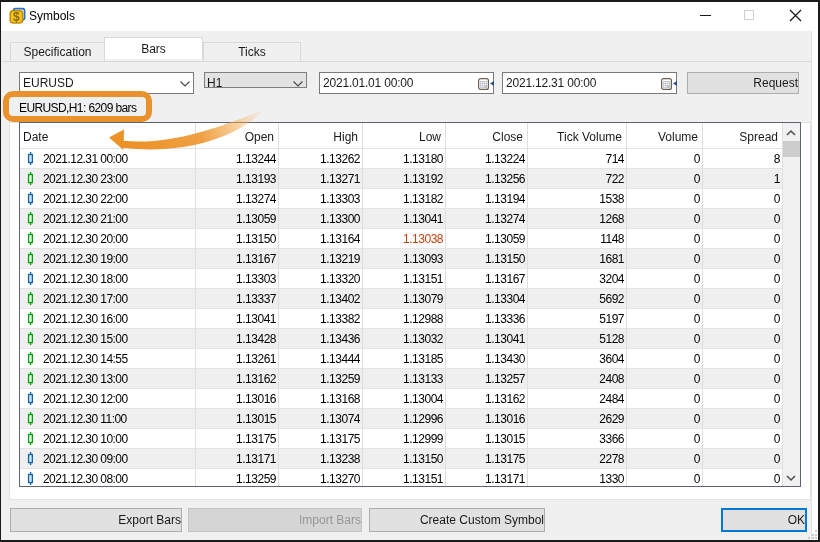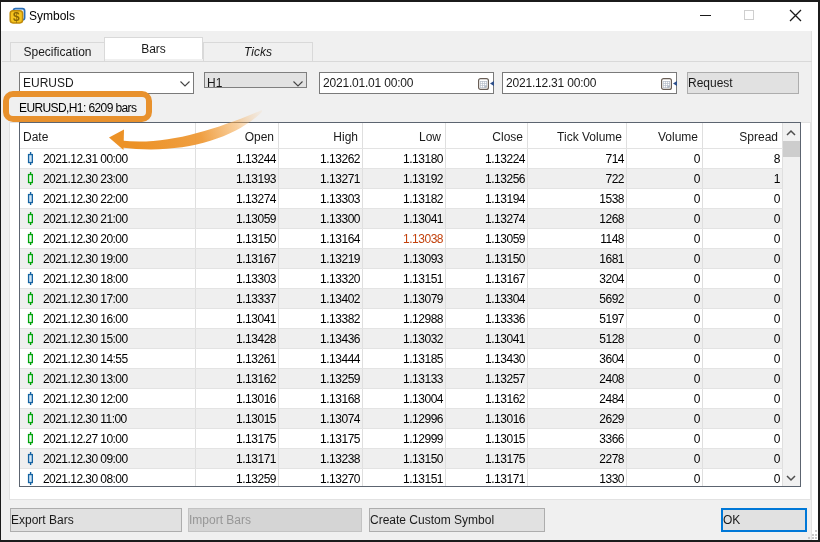--- a/index.html
+++ b/index.html
@@ -1,40 +1,40 @@
 <!DOCTYPE html>
 <html><head><meta charset="utf-8"><style>
 *{margin:0;padding:0;box-sizing:border-box;}
 html,body{width:820px;height:542px;overflow:hidden;}
 body{font-family:"Liberation Sans",sans-serif;font-size:12px;color:#1a1a1a;background:#1b1b1b;}
 .abs{position:absolute;}
 #win{position:absolute;left:1px;top:2px;width:817px;height:538px;background:#f0f0f0;overflow:hidden;}
 #title{position:absolute;left:0;top:0;width:817px;height:29px;background:#fff;}
-.btn{position:absolute;background:#e1e1e1;border:1px solid #adadad;text-align:left;line-height:22px;}
+.btn{position:absolute;background:#e1e1e1;border:1px solid #adadad;text-align:right;line-height:22px;}
 .tab{position:absolute;background:#f0f0f0;border:1px solid #d9d9d9;border-bottom:none;text-align:center;}
 .cell{position:absolute;white-space:nowrap;}
 .num{text-align:right;}
 </style></head><body>
 <div id="win">
  <div id="title"></div>
 
 <svg class="abs" style="left:8px;top:5px" width="20" height="18" viewBox="0 0 20 18">
 <rect x="4.4" y="1.6" width="11.2" height="11.4" rx="2.2" fill="#eaf3fb" stroke="#2a6fb8" stroke-width="1.7"></rect>
 <rect x="1.2" y="3.7" width="12.4" height="12.2" rx="2.8" fill="#f5c41f" stroke="#c08b0b" stroke-width="1.5"></rect>
 <text x="7.4" y="13.7" font-size="12" font-weight="bold" fill="#8a6505" text-anchor="middle" font-family="Liberation Sans,sans-serif">$</text>
 </svg>
 <div class="abs" style="left:28px;top:7px;font-size:12px;color:#000;">Symbols</div>
 <div class="abs" style="left:699px;top:13px;width:11px;height:1.4px;background:#1a1a1a;"></div>
 <div class="abs" style="left:743px;top:8px;width:10px;height:10px;border:1px solid #cfcfcf;"></div>
 <svg class="abs" style="left:788px;top:7px" width="13" height="13" viewBox="0 0 13 13">
 <path d="M1,1 L12,12 M12,1 L1,12" stroke="#1a1a1a" stroke-width="1.3"></path>
     </svg>
 <div class="abs" style="left:810px;top:29px;width:7px;height:509px;background:#fff;border-left:1px solid #e2e2e2;"></div>
 <div class="tab" style="left:9px;top:40px;width:95px;height:19px;line-height:18px;">Specification</div>
-<div class="tab" style="left:202px;top:40px;width:110px;height:19px;line-height:18px;font-style:italic;">Ticks</div>
+<div class="tab" style="left:202px;top:40px;width:98px;height:19px;line-height:18px;">Ticks</div>
 <div class="abs" style="left:1px;top:59px;width:810px;height:1px;background:#d9d9d9;"></div>
 <div class="tab" style="left:103px;top:35px;width:99px;height:22px;line-height:22px;background:#fff;z-index:2;">Bars</div>
 <div class="abs" style="left:18px;top:70px;width:175px;height:22px;background:#fff;border:1px solid #7a7a7a;">
 <span style="position:absolute;left:3px;top:3px;">EURUSD</span>
 <svg style="position:absolute;right:3px;top:8px" width="10" height="6" viewBox="0 0 10 6">
         <path d="M0.5,0.5 L5,5 L9.5,0.5" fill="none" stroke="#444" stroke-width="1.1"></path>
       </svg>
     </div>
 <div class="abs" style="left:203px;top:70px;width:103px;height:16px;background:#e2e2e2;border:1px solid #7f7f7f;">
 <span style="position:absolute;left:2px;top:3px;">H1</span>
@@ -272,21 +272,21 @@
 <div class="cell num" style="right:357px;top:289px;color:#000;letter-spacing:-0.5px;">1.12996</div>
 <div class="cell num" style="right:275px;top:289px;color:#000;letter-spacing:-0.5px;">1.13016</div>
 <div class="cell num" style="right:176px;top:289px;color:#000;letter-spacing:-0.5px;">2629</div>
 <div class="cell num" style="right:100px;top:289px;color:#000;letter-spacing:-0.5px;">0</div>
 <div class="cell num" style="right:20px;top:289px;color:#000;letter-spacing:-0.5px;">0</div>
 <div class="abs" style="left:0;top:305px;width:763px;height:20px;background:#ffffff;"></div>
 <svg class="abs" style="left:7px;top:309px" width="7" height="13.2" viewBox="0 0 7 13.2">
 <line x1="3.6" y1="0" x2="3.6" y2="13.1" stroke="#00a30c" stroke-width="1.4"></line>
 <rect x="1.55" y="2.55" width="3.8" height="8" fill="#edfbee" stroke="#00a30c" stroke-width="1.3"></rect>
       </svg>
-<div class="cell" style="left:23px;top:309px;color:#000;letter-spacing:-0.55px;">2021.12.27 10:00</div>
+<div class="cell" style="left:23px;top:309px;color:#000;letter-spacing:-0.55px;">2021.12.30 10:00</div>
 <div class="cell num" style="right:524px;top:309px;color:#000;letter-spacing:-0.5px;">1.13175</div>
 <div class="cell num" style="right:440px;top:309px;color:#000;letter-spacing:-0.5px;">1.13175</div>
 <div class="cell num" style="right:357px;top:309px;color:#000;letter-spacing:-0.5px;">1.12999</div>
 <div class="cell num" style="right:275px;top:309px;color:#000;letter-spacing:-0.5px;">1.13015</div>
 <div class="cell num" style="right:176px;top:309px;color:#000;letter-spacing:-0.5px;">3366</div>
 <div class="cell num" style="right:100px;top:309px;color:#000;letter-spacing:-0.5px;">0</div>
 <div class="cell num" style="right:20px;top:309px;color:#000;letter-spacing:-0.5px;">0</div>
 <div class="abs" style="left:0;top:325px;width:763px;height:20px;background:#efefef;"></div>
 <svg class="abs" style="left:7px;top:329px" width="7" height="13.2" viewBox="0 0 7 13.2">
 <line x1="3.6" y1="0" x2="3.6" y2="13.1" stroke="#1563a2" stroke-width="1.4"></line>

